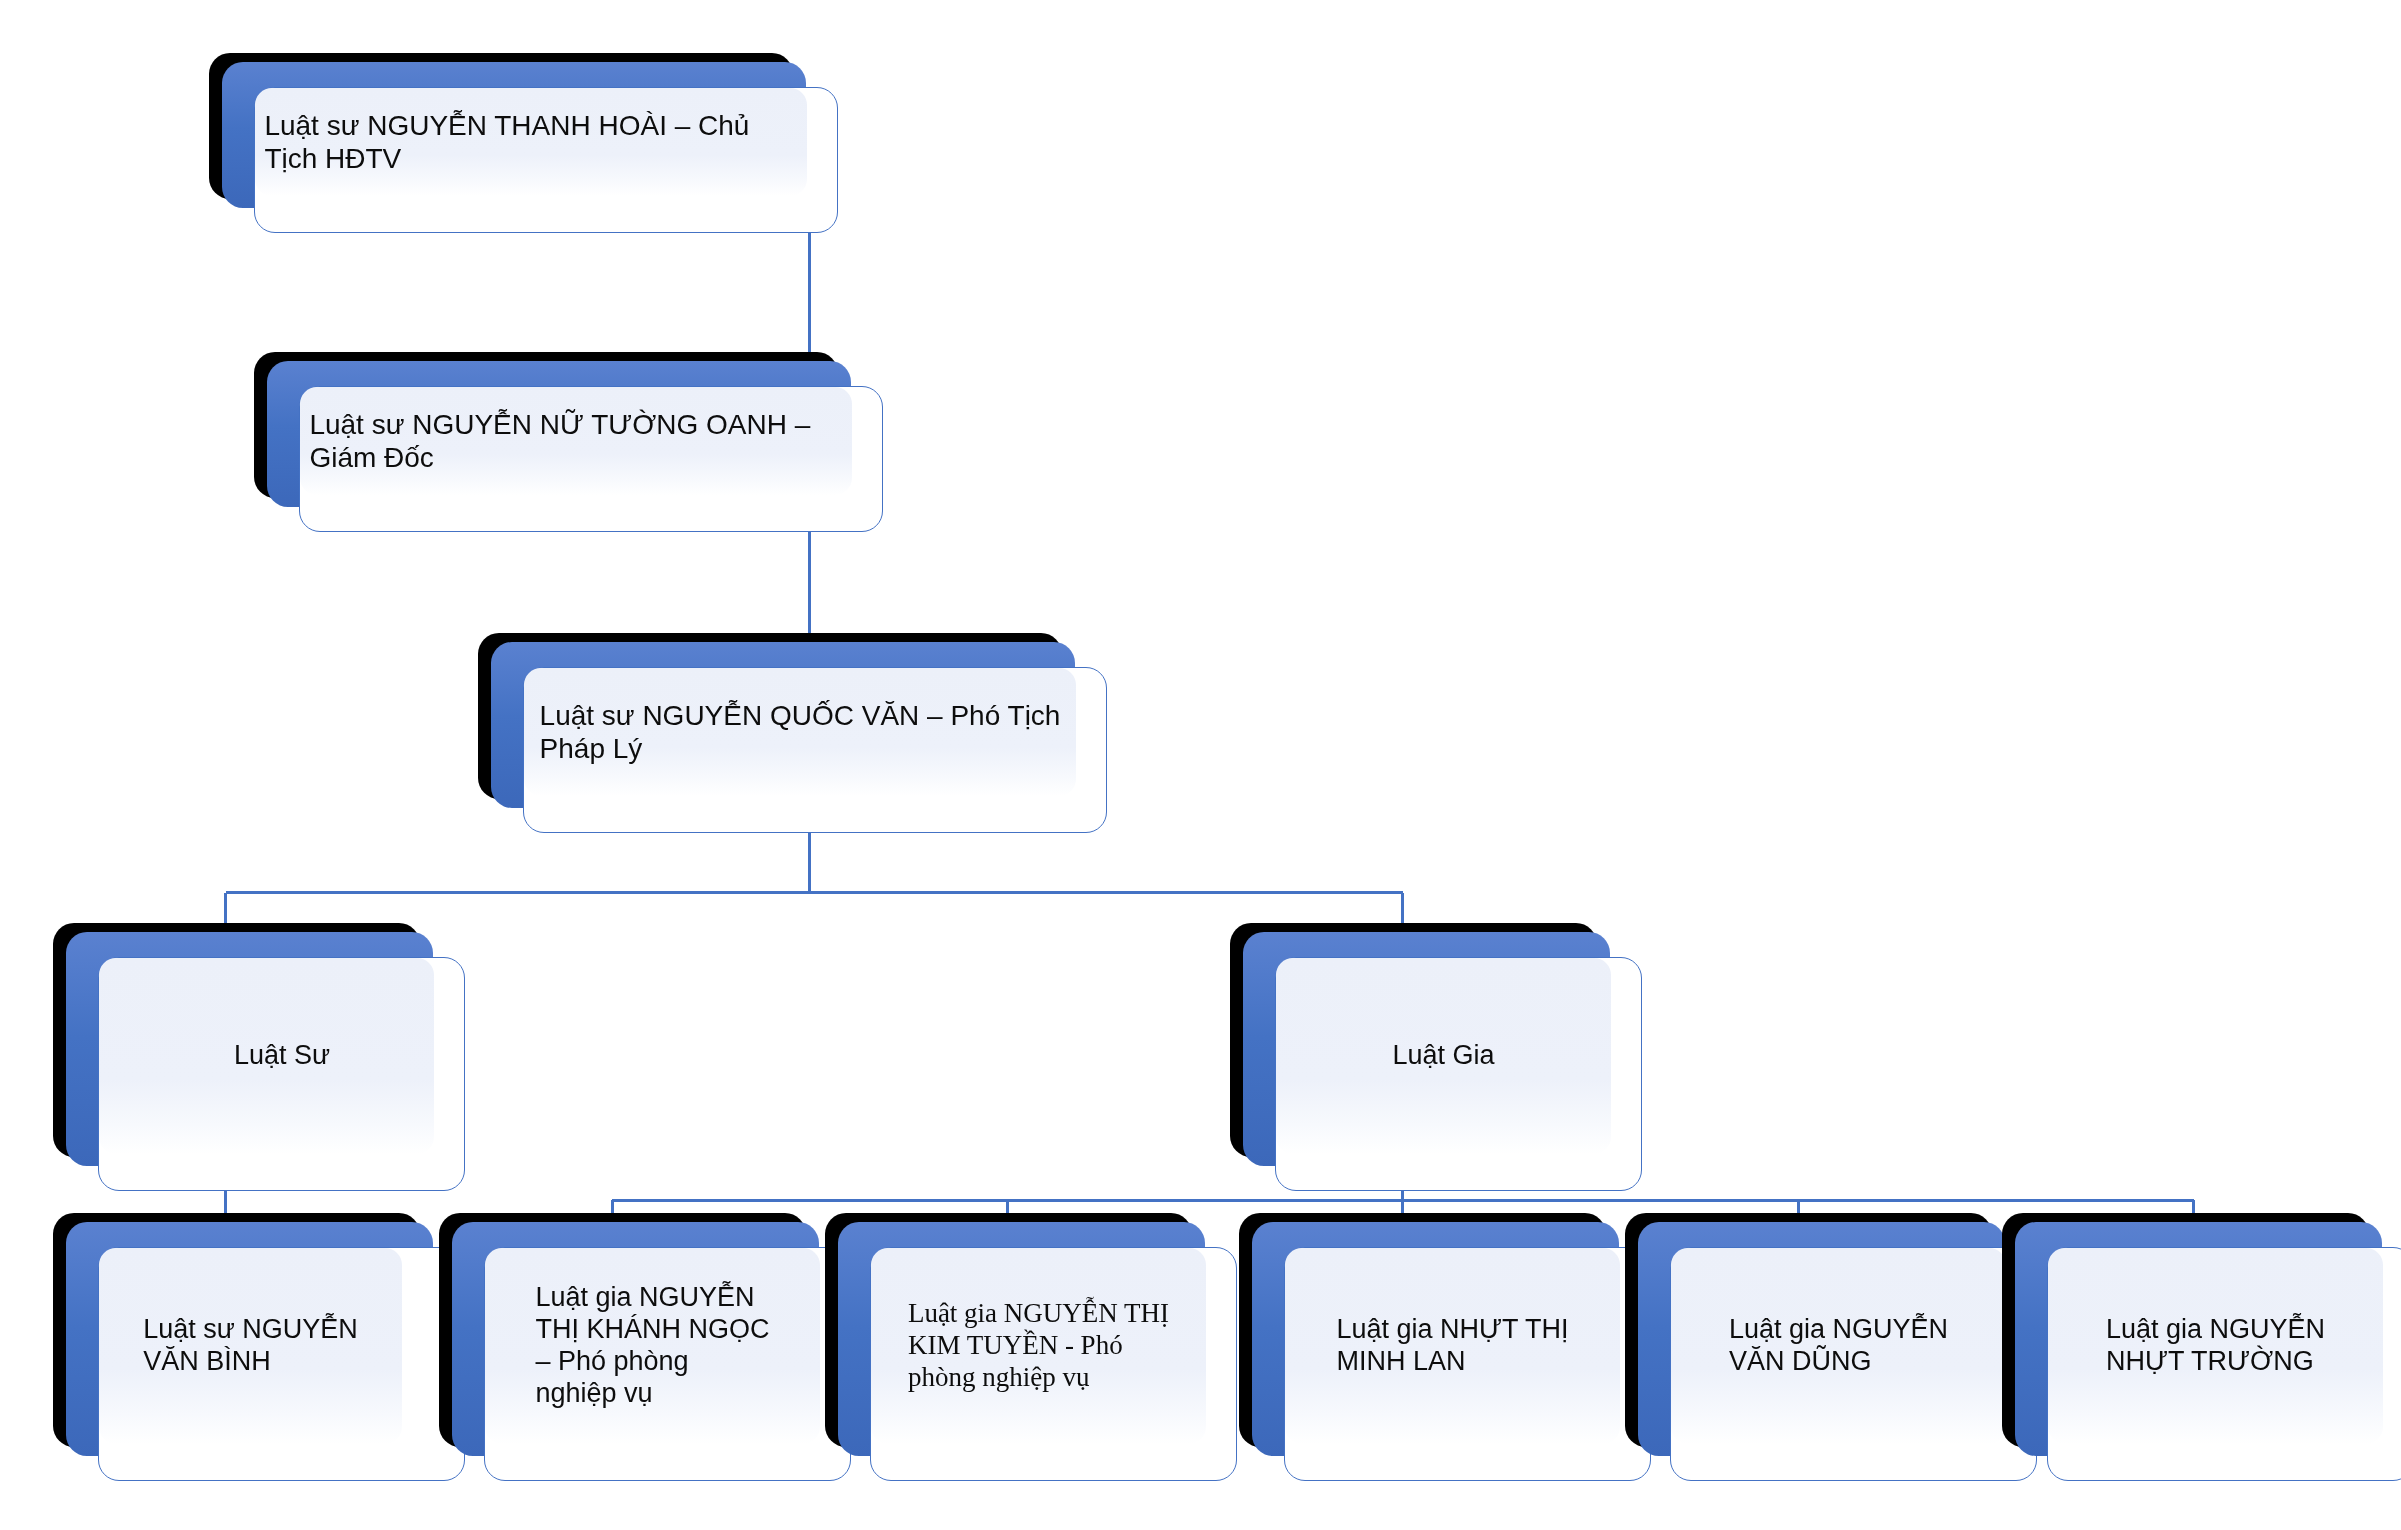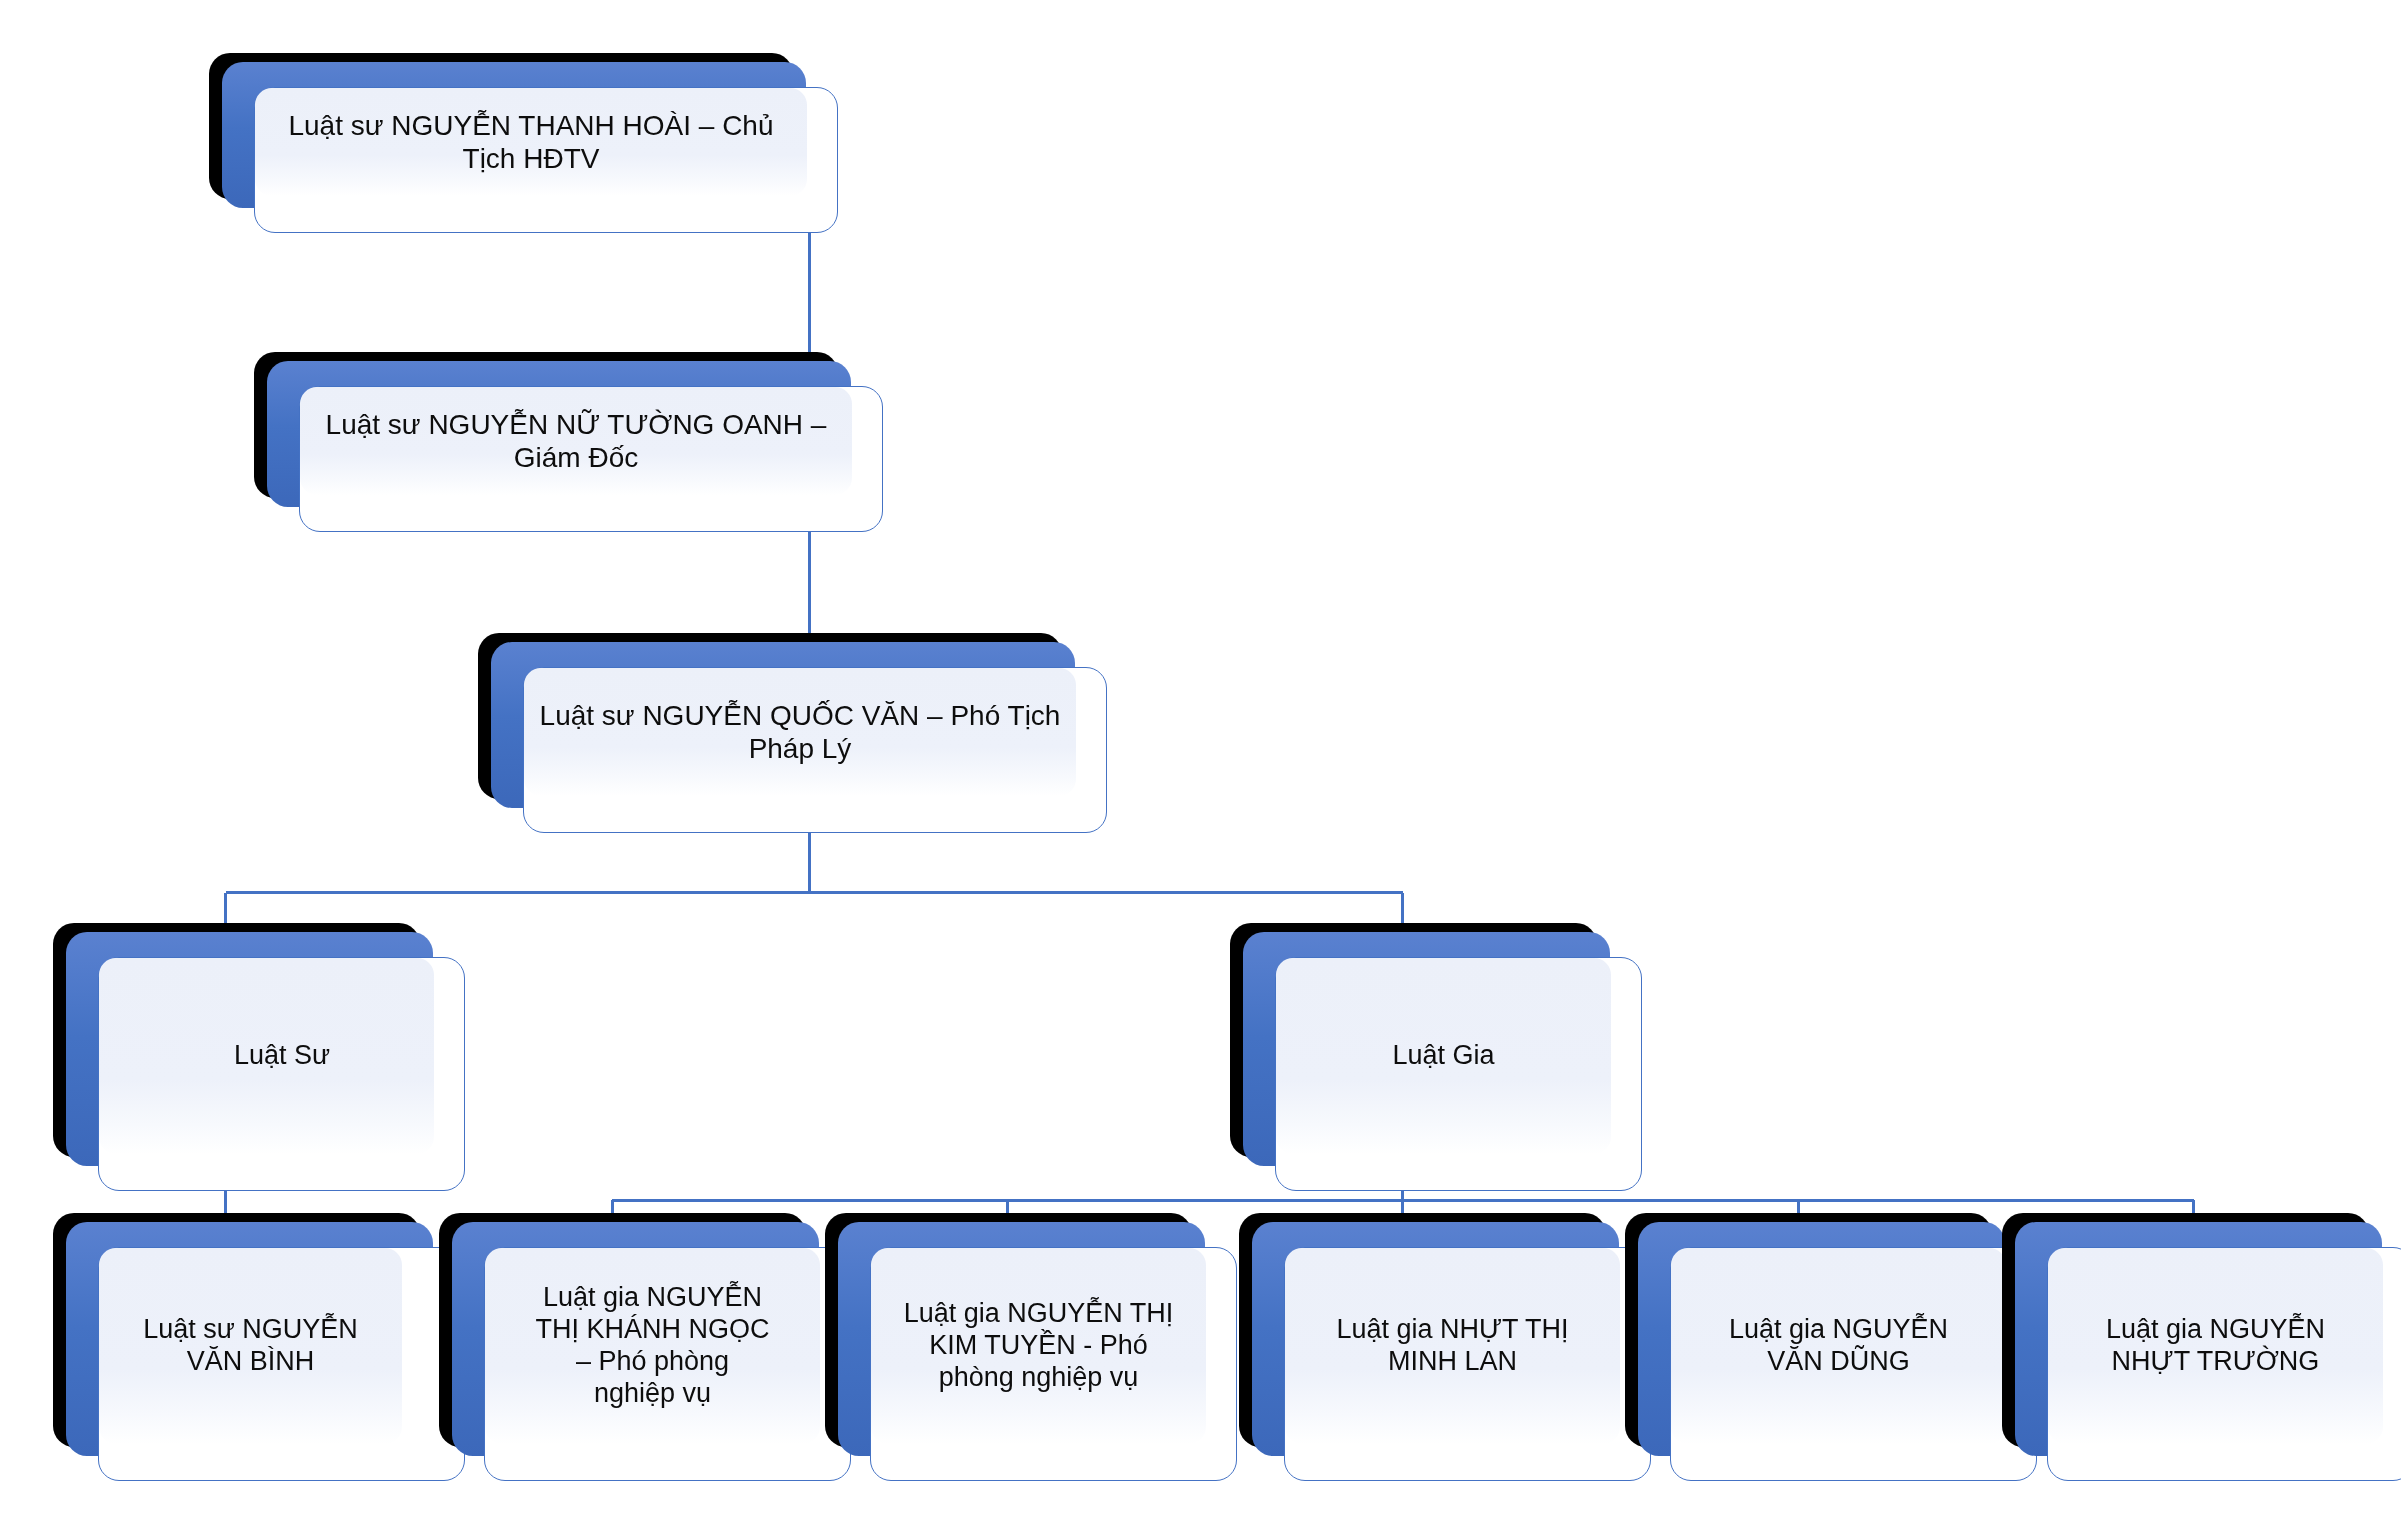--- a/index.html
+++ b/index.html
@@ -33,21 +33,21 @@
     box-sizing:border-box;
   }
   .inner-panel{
     position:absolute;left:0;top:0;
     background:linear-gradient(180deg,#ECF0F9 0%,#EDF1FA 62%,#F7F9FD 85%,#FFFFFF 100%);
     border-radius:17px;
     display:flex;align-items:center;justify-content:center;
     box-sizing:border-box;
   }
   .label{
-    text-align:center;
+    text-align:left;
     color:#0d0d0d;
     line-height:1.18;
     padding:0 9.4px;
     white-space:pre-line;
     font-weight:400;
   }
   
   .cond .label{font-family:"Liberation Sans Narrow","Liberation Sans",sans-serif;}
 </style>
 </head>
@@ -138,21 +138,21 @@
 THỊ KHÁNH NGỌC
 – Phó phòng
 nghiệp vụ</div>
           </div>
         </div>
       </div>
       <div class="node" style="left: 825px; top: 1213px; width: 412px; height: 267px;">
         <div class="shadow-layer" style="left: 0px; top: 0px; width: 367px; height: 234px;"></div>
         <div class="blue-layer" style="left: 13px; top: 9.4px; width: 367px; height: 234px;"></div>
         <div class="front-card" style="left: 45px; top: 34px; width: 367px; height: 234px;">
-          <div class="inner-panel" style="width: 335px; height: 196px;">
+          <div class="inner-panel" style="width: 335px; height: 196px; font-family: Liberation Serif, serif;">
             <div class="label" style="font-size: 27px;">Luật gia NGUYỄN THỊ
 KIM TUYỀN - Phó
 phòng nghiệp vụ</div>
           </div>
         </div>
       </div>
       <div class="node" style="left: 1239px; top: 1213px; width: 412px; height: 267px;">
         <div class="shadow-layer" style="left: 0px; top: 0px; width: 367px; height: 234px;"></div>
         <div class="blue-layer" style="left: 13px; top: 9.4px; width: 367px; height: 234px;"></div>
         <div class="front-card" style="left: 45px; top: 34px; width: 367px; height: 234px;">

